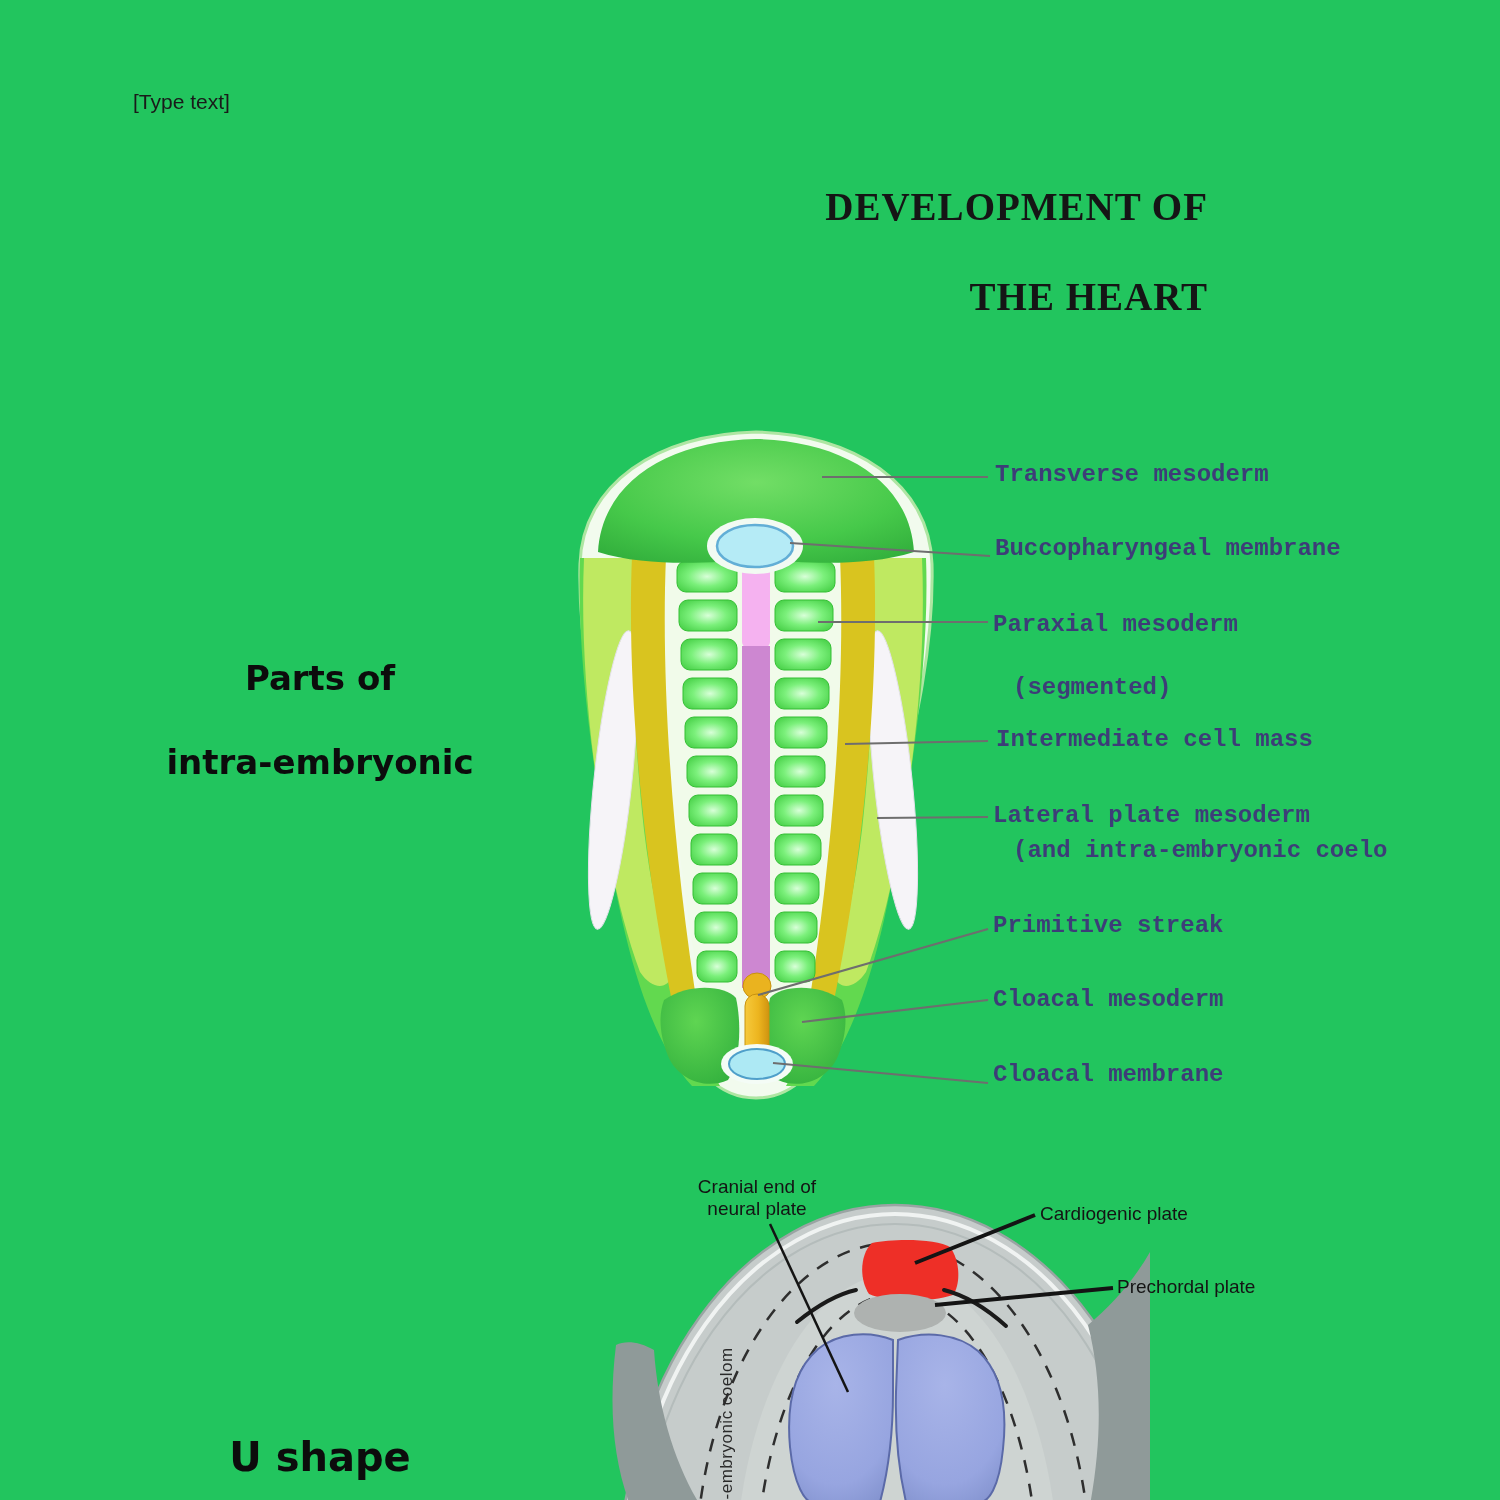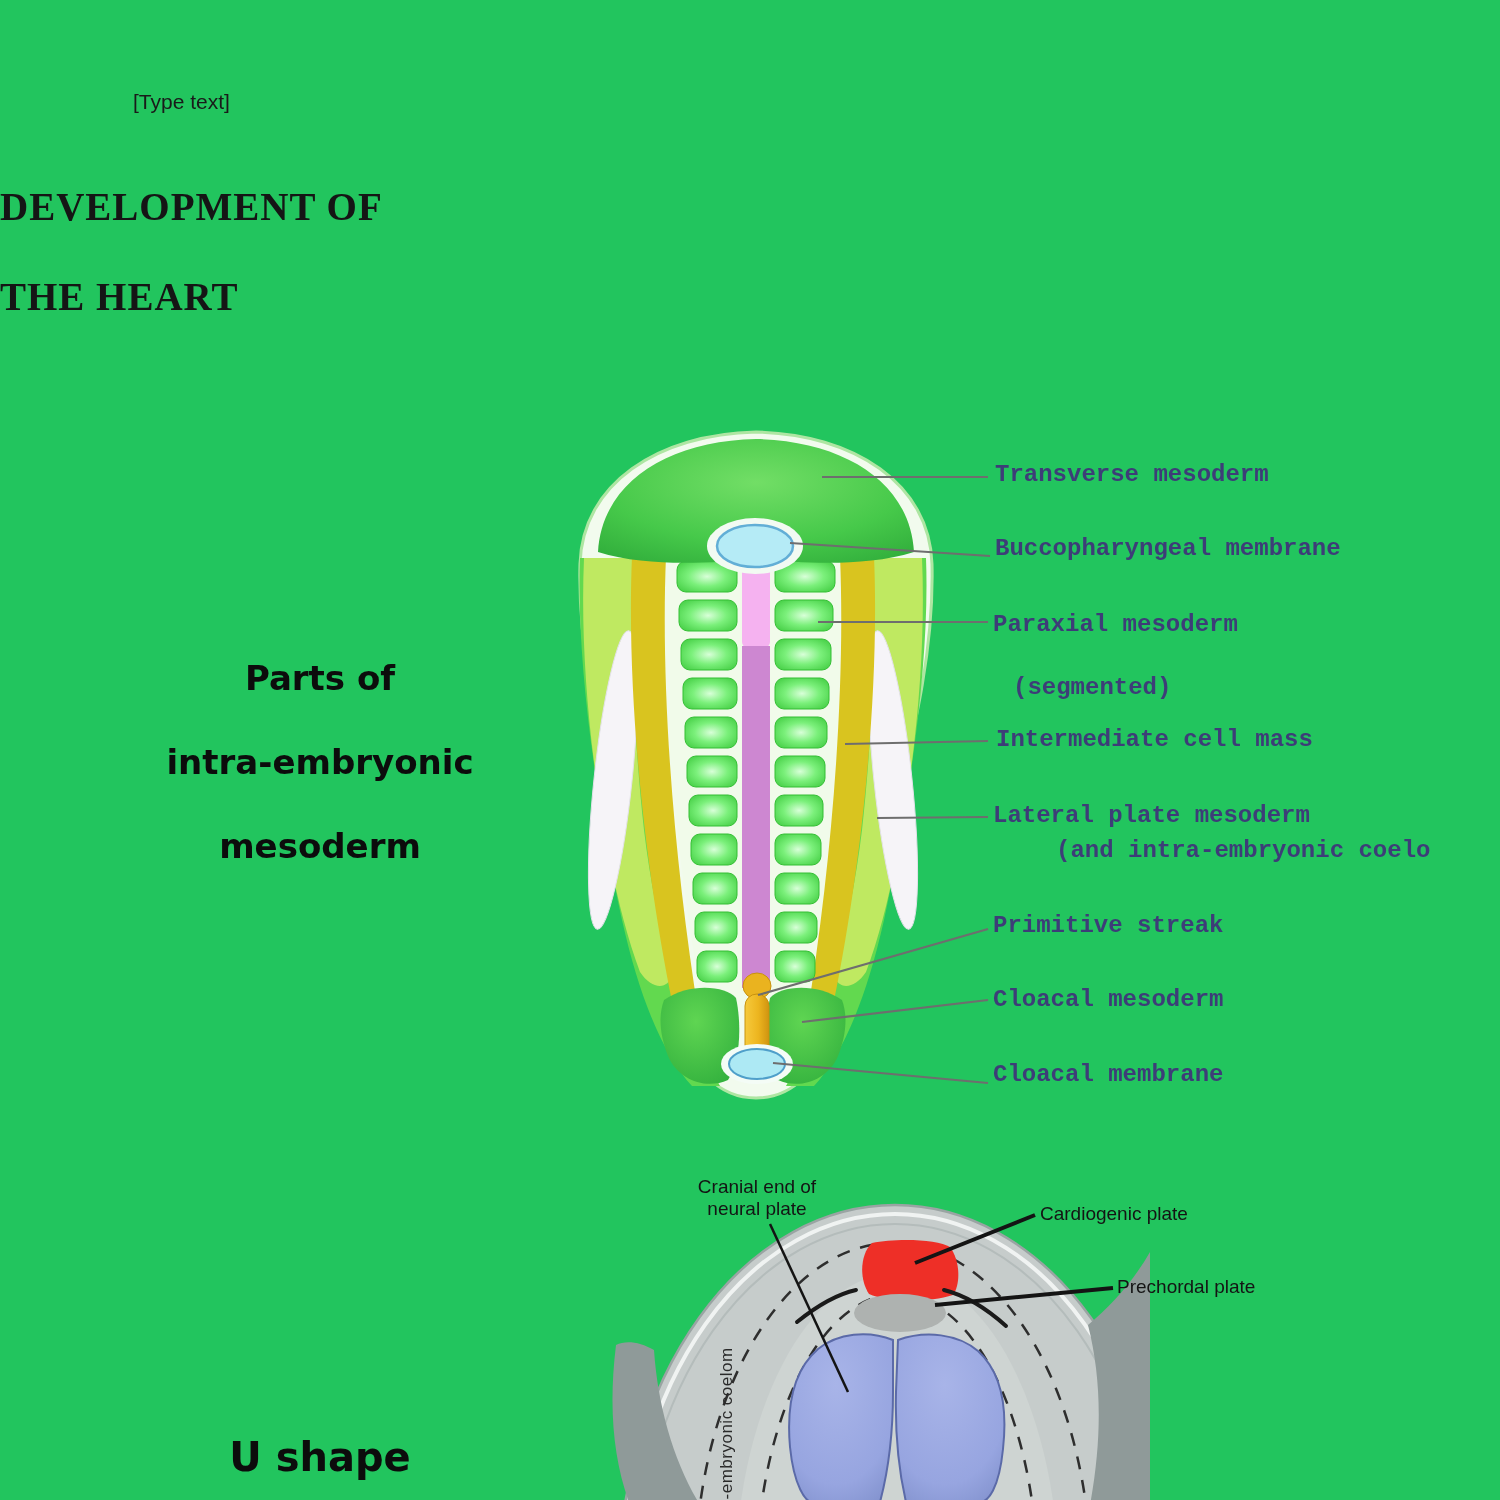--- a/index.html
+++ b/index.html
@@ -2,21 +2,21 @@
 <html><head>
 <meta charset="utf-8">
 <style>
   html,body{margin:0;padding:0;background:#ffffff;}
   #page{
     position:relative;width:1500px;height:1500px;background:#22c55e;
     overflow:hidden;font-family:"Liberation Sans",sans-serif;color:#111;
   }
   .abs{position:absolute;}
   #header-note{left:133px;top:90px;font-size:21px;color:#1a1a1a;}
-  .title-line{left:0;width:1208px;text-align:left;
+  .title-line{left:0;width:1208px;text-align:right;
     font-family:"Liberation Serif",serif;font-weight:bold;font-size:39px;
     letter-spacing:1px;color:#151515;}
   #title-1{top:184px;}
   #title-2{top:274px;}
   .left-caption{left:95px;width:450px;text-align:center;font-weight:bold;
     font-family:"DejaVu Sans",sans-serif;color:#0c0c0c;}
   #caption1{top:636px;font-size:34px;line-height:84px;}
   #caption2{top:1434px;font-size:40px;}
   .d1-label{
     font-family:Liberation Mono, monospace;font-weight:bold;font-size:24px;
@@ -35,21 +35,20 @@
 <div id="page">
 
   <div class="abs" id="header-note">[Type text]</div>
 
   <div class="abs title-line" id="title-1">DEVELOPMENT OF</div>
   <div class="abs title-line" id="title-2">THE HEART</div>
 
   <div class="abs left-caption" id="caption1">
     <div>Parts of</div>
     <div>intra-embryonic</div>
-    <div>mesoderm</div>
   </div>
 
   <div class="abs left-caption" id="caption2">U shape</div>
 
   <svg class="abs" style="left:560px;top:415px;" width="440" height="700" viewBox="560 415 440 700">
     <defs>
       <radialGradient id="domeGrad" cx="50%" cy="35%" r="80%">
         <stop offset="0%" stop-color="#72de66"></stop>
         <stop offset="60%" stop-color="#46c94a"></stop>
         <stop offset="100%" stop-color="#2fab3a"></stop>
@@ -157,21 +156,21 @@
       <line x1="773" y1="1063" x2="988" y2="1083"></line>
     </g>
   </svg>
 
   <div class="abs d1-label" style="left:995px;top:461px;">Transverse mesoderm</div>
   <div class="abs d1-label" style="left:995px;top:535px;">Buccopharyngeal membrane</div>
   <div class="abs d1-label" style="left:993px;top:611px;">Paraxial mesoderm</div>
   <div class="abs d1-label" style="left:1013px;top:647px;margin-top:27px;">(segmented)</div>
   <div class="abs d1-label" style="left:996px;top:726px;">Intermediate cell mass</div>
   <div class="abs d1-label" style="left:993px;top:802px;">Lateral plate mesoderm</div>
-  <div class="abs d1-label" style="left:1013px;top:837px;margin-left:43px;">(and intra-embryonic coelo</div>
+  <div class="abs d1-label" style="left:1013px;top:837px;">(and intra-embryonic coelo</div>
   <div class="abs d1-label" style="left:993px;top:912px;">Primitive streak</div>
   <div class="abs d1-label" style="left:993px;top:986px;">Cloacal mesoderm</div>
   <div class="abs d1-label" style="left:993px;top:1061px;">Cloacal membrane</div>
 
   <svg class="abs" style="left:590px;top:1195px;" width="560" height="305" viewBox="590 1195 560 305">
     <defs>
       <radialGradient id="lobeBlue" cx="45%" cy="30%" r="85%">
         <stop offset="0%" stop-color="#a8b4e8"></stop>
         <stop offset="70%" stop-color="#97a5e0"></stop>
         <stop offset="100%" stop-color="#8090cc"></stop>

